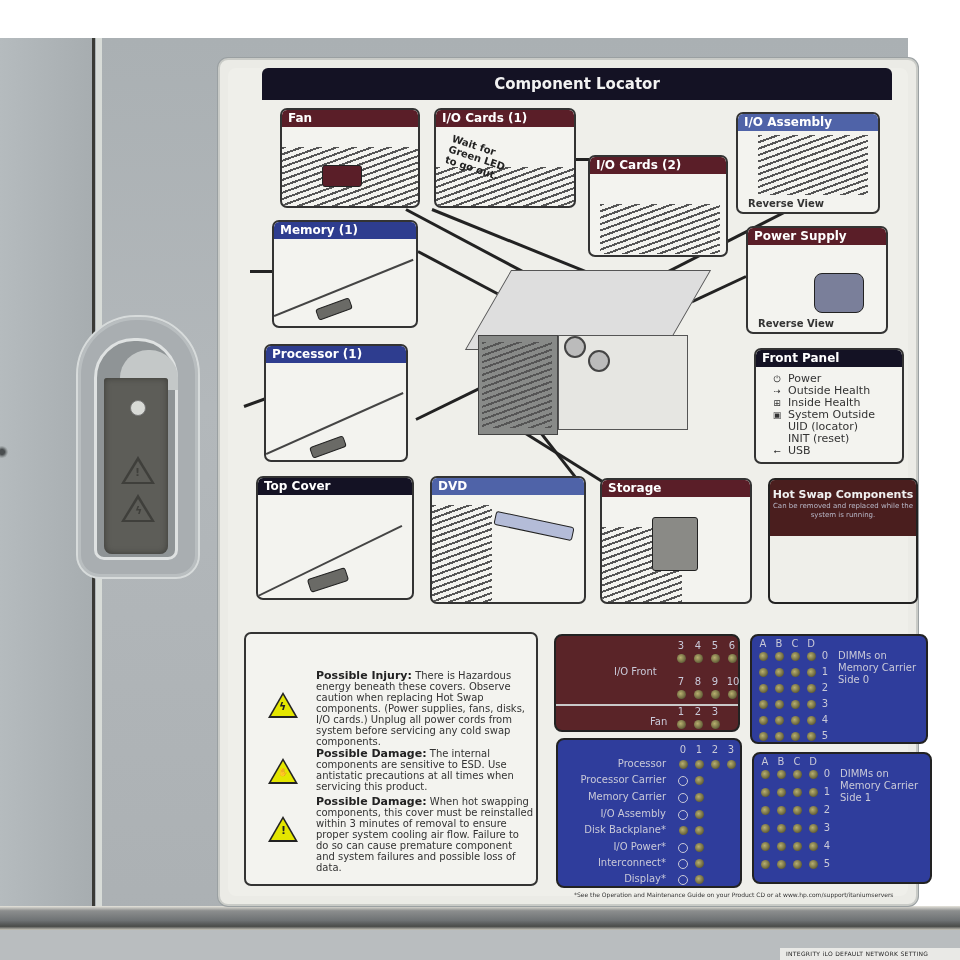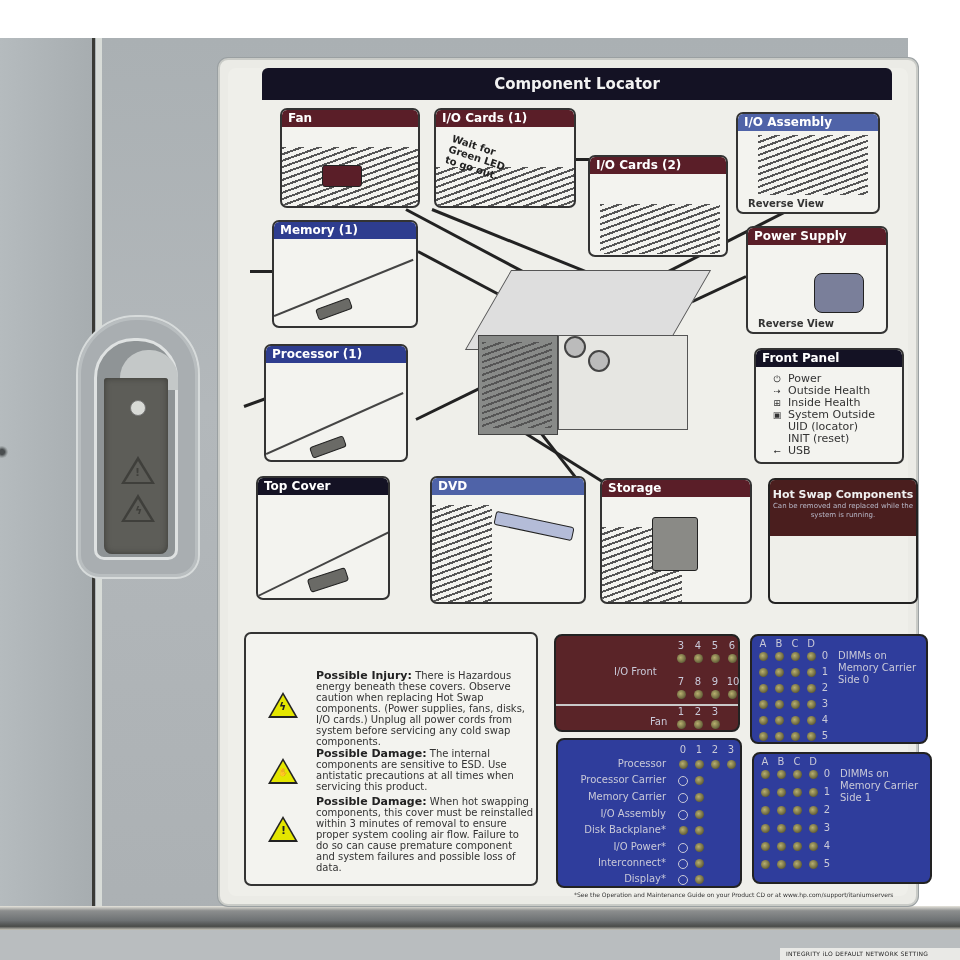--- a/index.html
+++ b/index.html
@@ -241,21 +241,21 @@
           <span>INIT (reset)</span>
         </div>
       <div class="fp-row">
           <span class="fp-icon">⭠</span>
           <span>USB</span>
         </div>
     </div>
   </div>
 </div>
 
-<div class="comp" style="left:256px; top:476px; width:134px; height:124px;">
+<div class="comp" style="left:256px; top:476px; width:158px; height:124px;">
   <div class="comp-h hdr-black">Top Cover</div>
   <div class="comp-body">
     <div class="illus-line" style="left:0; top:100px; width:160px; transform:rotate(-26deg);"></div>
     <div class="illus-card" style="left:50px; top:78px; width:40px; height:14px; transform:rotate(-18deg);"></div>
   </div>
 </div>
 
 <div class="comp" style="left:430px; top:476px; width:156px; height:128px;">
   <div class="comp-h hdr-lightblue">DVD</div>
   <div class="comp-body">

